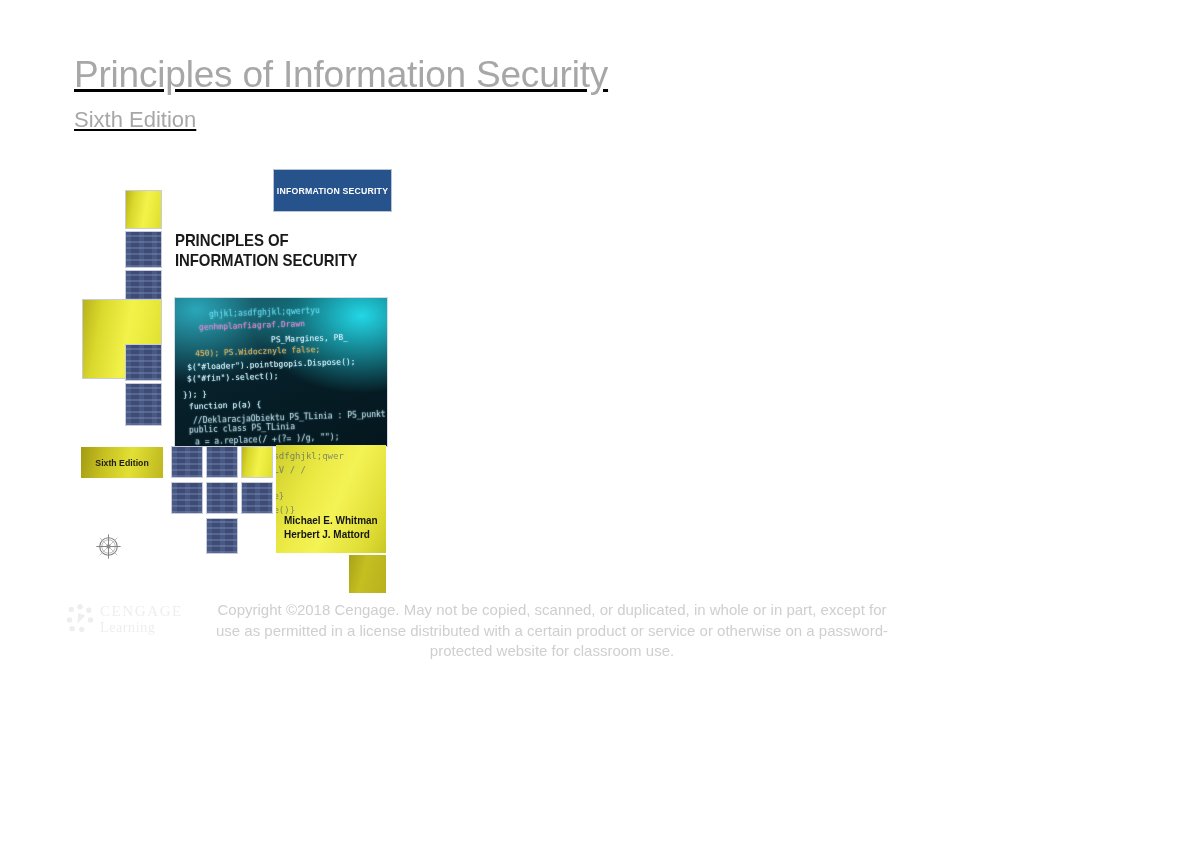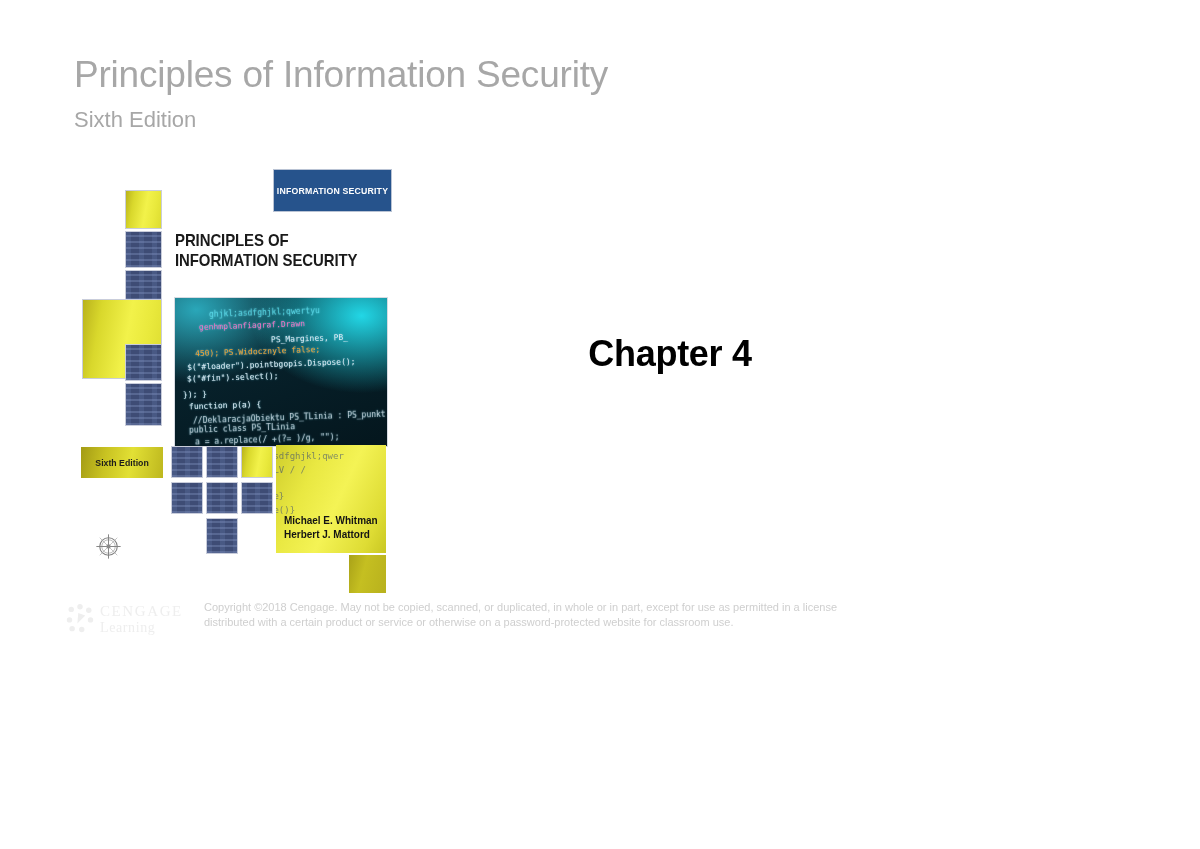--- a/index.html
+++ b/index.html
@@ -14,20 +14,21 @@
     font-family: "Liberation Sans", sans-serif;
     overflow: hidden;
   }
 
   
   #slide-header {
     position: absolute;
     left: 74px;
     top: 56px;
     width: 800px;
+    text-decoration: underline;
   }
   #book-title-line {
     font-size: 37px;
     color: #a7a7a7;
     line-height: 1.0;
     letter-spacing: -0.2px;
     white-space: nowrap;
   }
   #book-edition-line {
     font-size: 22px;
@@ -240,25 +241,25 @@
     font-family:"Liberation Serif", serif;
   }
   #cengage-logo-sub {
     position:absolute; left:34px; top:20px;
     font-size: 14px; letter-spacing: .6px;
     color:#eeeeee;
     font-family:"Liberation Serif", serif;
   }
   #copyright-notice {
     position: absolute;
-    left: 204px;
+    left: 214px;
     top: 600px;
     width: 676px;
-    text-align: left;
-    font-size: 11px;
+    text-align: center;
+    font-size: 15px;
     line-height: 1.38;
     color: #cfcfcf;
   }
 </style>
 </head>
 <body>
 
 <div id="slide-header">
   <div id="book-title-line">Principles of Information Security</div>
   <div id="book-edition-line">Sixth Edition</div>
@@ -328,21 +329,20 @@
       <line x1="20" y1="2" x2="20" y2="38" stroke="#7f7f7f" stroke-width="1.4"></line>
       <line x1="2" y1="20" x2="38" y2="20" stroke="#7f7f7f" stroke-width="1.4"></line>
       <line x1="7" y1="7" x2="33" y2="33" stroke="#a5a5a5" stroke-width="1"></line>
       <line x1="33" y1="7" x2="7" y2="33" stroke="#a5a5a5" stroke-width="1"></line>
       <circle cx="20" cy="20" r="3.2" fill="#8a8a8a"></circle>
     </svg>
   </div>
 </div>
 
 <div id="chapter-block">
-  <div id="chapter-number">Chapter 4</div>
 </div>
 
 <div id="cengage-logo">
   <svg viewBox="0 0 32 34" width="28" height="30" style="position:absolute;left:0;top:4px;" aria-hidden="true">
     <g fill="#eeeeee">
       <circle cx="6" cy="6" r="3.1"></circle>
       <circle cx="16" cy="3" r="3.1"></circle>
       <circle cx="26" cy="7" r="3.1"></circle>
       <circle cx="4" cy="18" r="3.1"></circle>
       <circle cx="28" cy="18" r="3.1"></circle>

